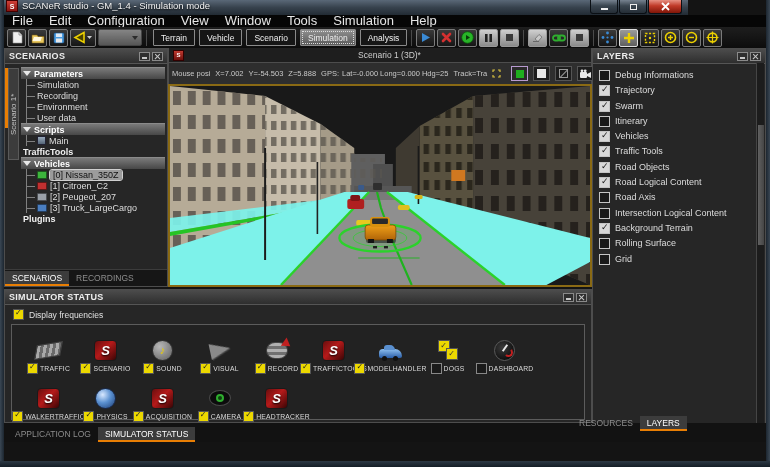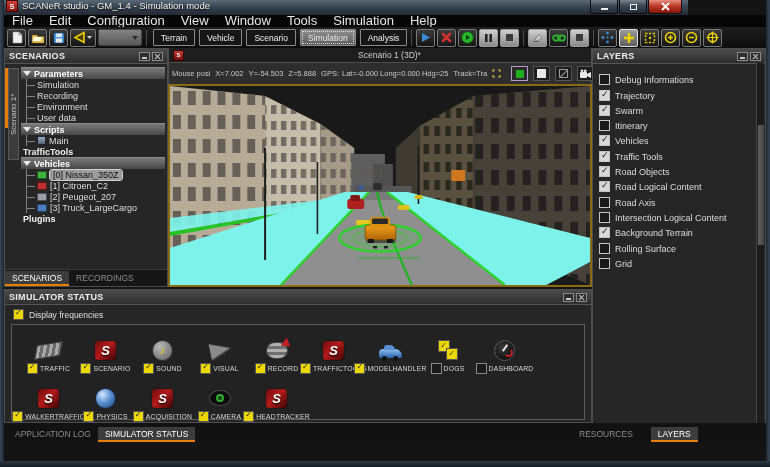--- a/index.html
+++ b/index.html
@@ -92,21 +92,21 @@
   .sq-green{width:8px;height:8px;background:#1fae1f;}
   .sq-white{width:9px;height:9px;background:#e8e8e8;}
   .sq-wire{width:9px;height:9px;border:1px solid #9a9a9a;position:relative;box-sizing:border-box;}
   .sq-wire::after{content:"";position:absolute;left:-1px;top:3px;width:10px;height:1px;background:#9a9a9a;transform:rotate(-45deg);}
   .scene{position:relative;height:203px;border:2px solid #8a6a14;box-sizing:border-box;background:#191919;}
   .scene svg{display:block;width:100%;height:100%;}
 
   
   #layers-panel{left:592px;top:48px;width:174px;height:382px;}
   .layer-list{padding:6px 10px 0 6px;}
-  .lrow{height:15.3px;display:flex;align-items:flex-end;gap:5px;font-size:9px;color:#ddd;}
+  .lrow{height:15.3px;display:flex;align-items:flex-start;gap:5px;font-size:9px;color:#ddd;}
   .cb{width:9px;height:9px;border:1px solid #c4c4c4;background:#191919;position:relative;flex:0 0 auto;box-sizing:content-box;}
   .cb[data-checked="true"]{background:#d8d8d8;}
   .cb[data-checked="true"]::after{content:"✓";position:absolute;left:1px;top:-2px;font-size:9px;color:#1a1a1a;}
   .vscroll{position:absolute;right:1px;top:14px;bottom:1px;width:7px;background:#1c1c1c;border-left:1px solid #454545;}
   .vthumb{position:absolute;left:1px;right:0;top:62px;height:120px;background:linear-gradient(90deg,#616161,#454545);}
 
   
   #simstatus-panel{left:4px;top:289px;width:588px;height:134px;}
   .freq-row{display:flex;align-items:center;gap:5px;padding:4px 0 0 8px;font-size:8.5px;color:#e0e0e0;}
   .ycb{width:9px;height:9px;background:#ecd800;border:1px solid #555;position:relative;flex:0 0 auto;box-sizing:content-box;}
@@ -144,21 +144,21 @@
   .ic-dash::after{content:"";position:absolute;right:1px;bottom:3px;width:5px;height:5px;border-radius:50%;border:2px solid #c02020;border-left-color:transparent;border-top-color:transparent;}
   .ic-phys{width:19px;height:19px;border-radius:50%;border:1px solid #1a2a4a;
      background:radial-gradient(circle at 35% 30%,#d8e8ff,#5a90d0 45%,#1a3a72);}
   .ic-eye{width:20px;height:14px;border-radius:50%;background:#0c0c0c;border:1px solid #4a4a4a;
      display:flex;align-items:center;justify-content:center;}
   .ic-eye i{width:8px;height:8px;border-radius:50%;border:2px solid #2fae2f;background:#0f3f0f;box-sizing:border-box;}
 
   
   #bottom-tabs{position:absolute;left:4px;top:423px;width:762px;height:19px;background:#121212;z-index:25;}
   .bt-left{position:absolute;left:4px;bottom:0;display:flex;align-items:flex-end;}
-  .bt-right{position:absolute;left:568px;bottom:0;display:flex;align-items:flex-end;gap:11px;}
+  .bt-right{position:absolute;left:568px;bottom:11px;display:flex;align-items:flex-end;}
   #statusbar{position:absolute;left:4px;top:440px;width:762px;height:20px;background:linear-gradient(#2a2a2a,#161616);
      display:flex;align-items:center;justify-content:flex-end;font-size:8.5px;color:#c0c0c0;padding-right:6px;box-sizing:border-box;z-index:25;}
   #statusbar .link{color:#d0d0d0;text-decoration:underline;margin-left:4px;}
   #statusbar .sbdiv{width:1px;height:12px;background:#555;margin:0 6px;}
 </style>
 </head>
 <body>
 
 <div class="win">
 

